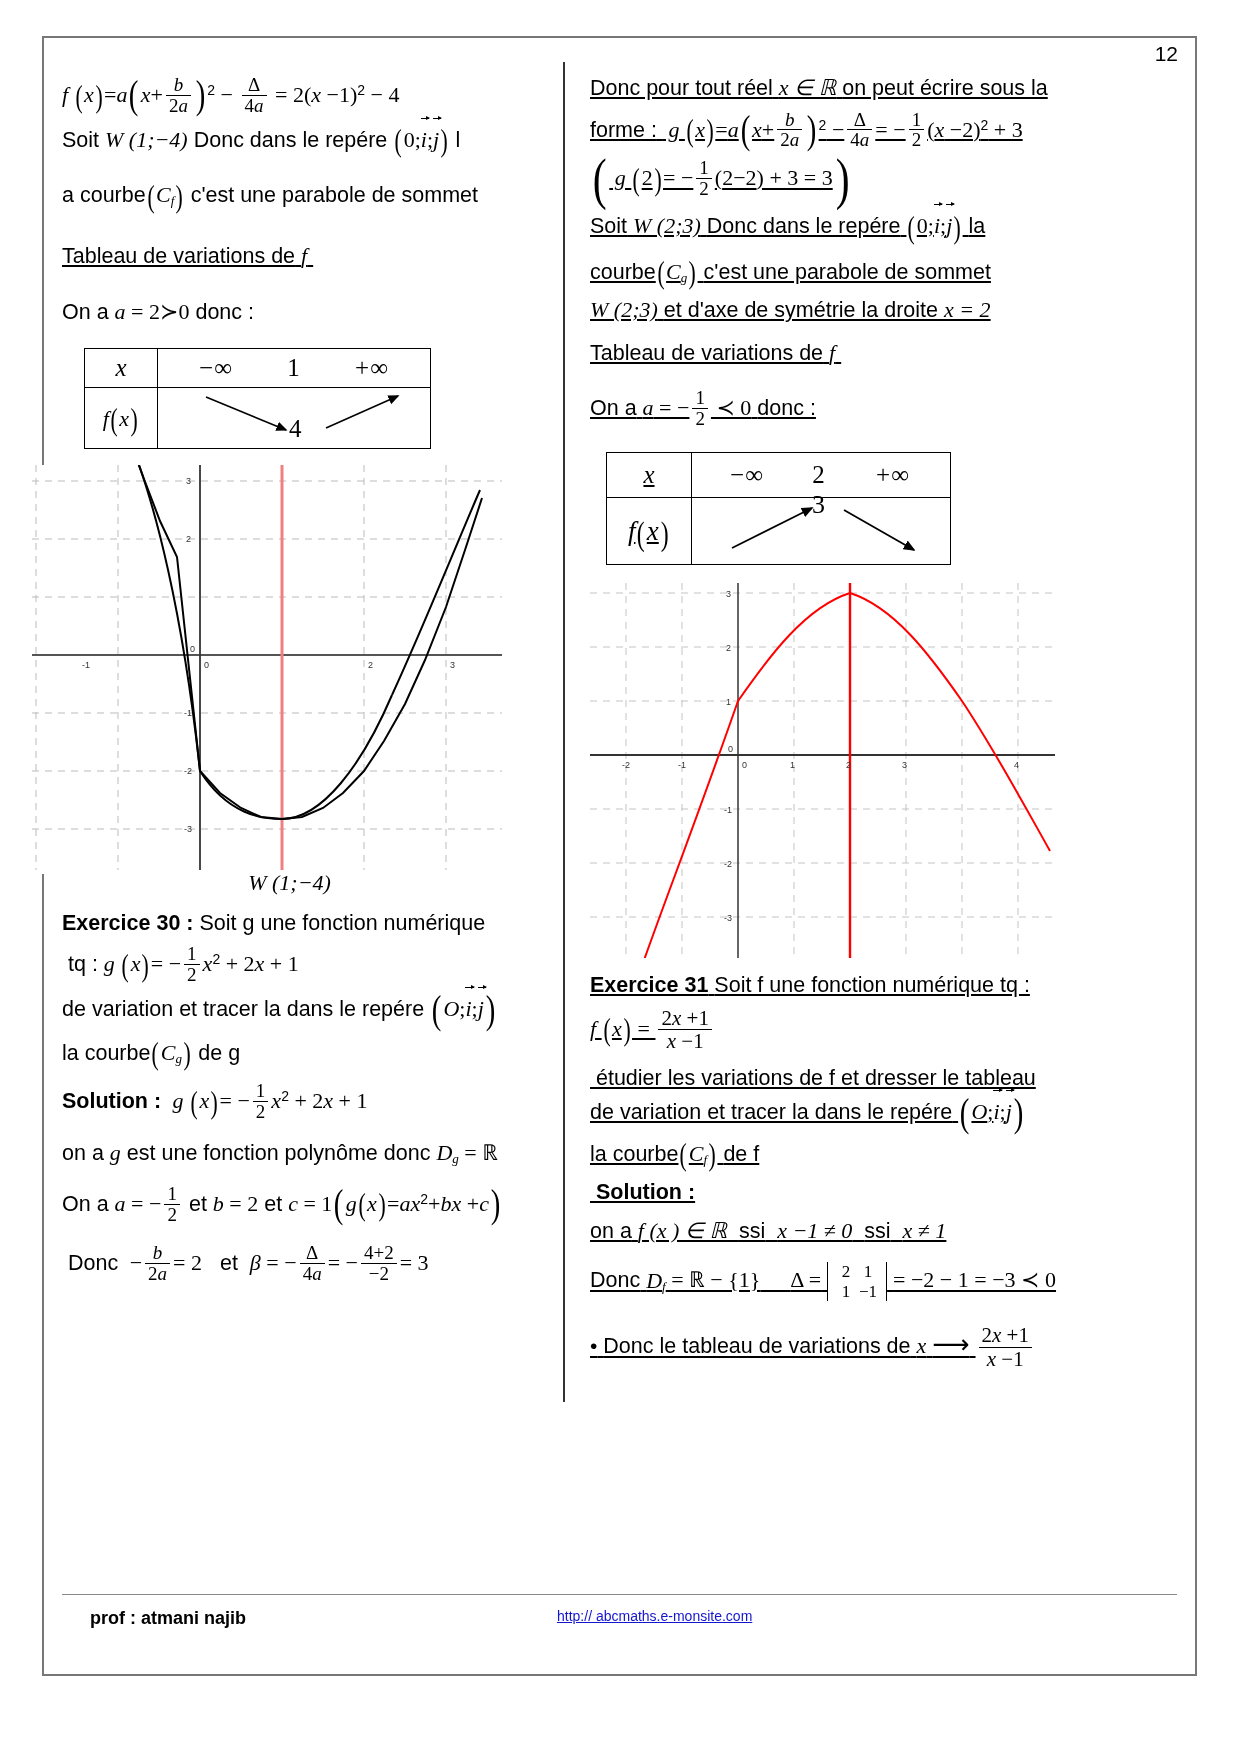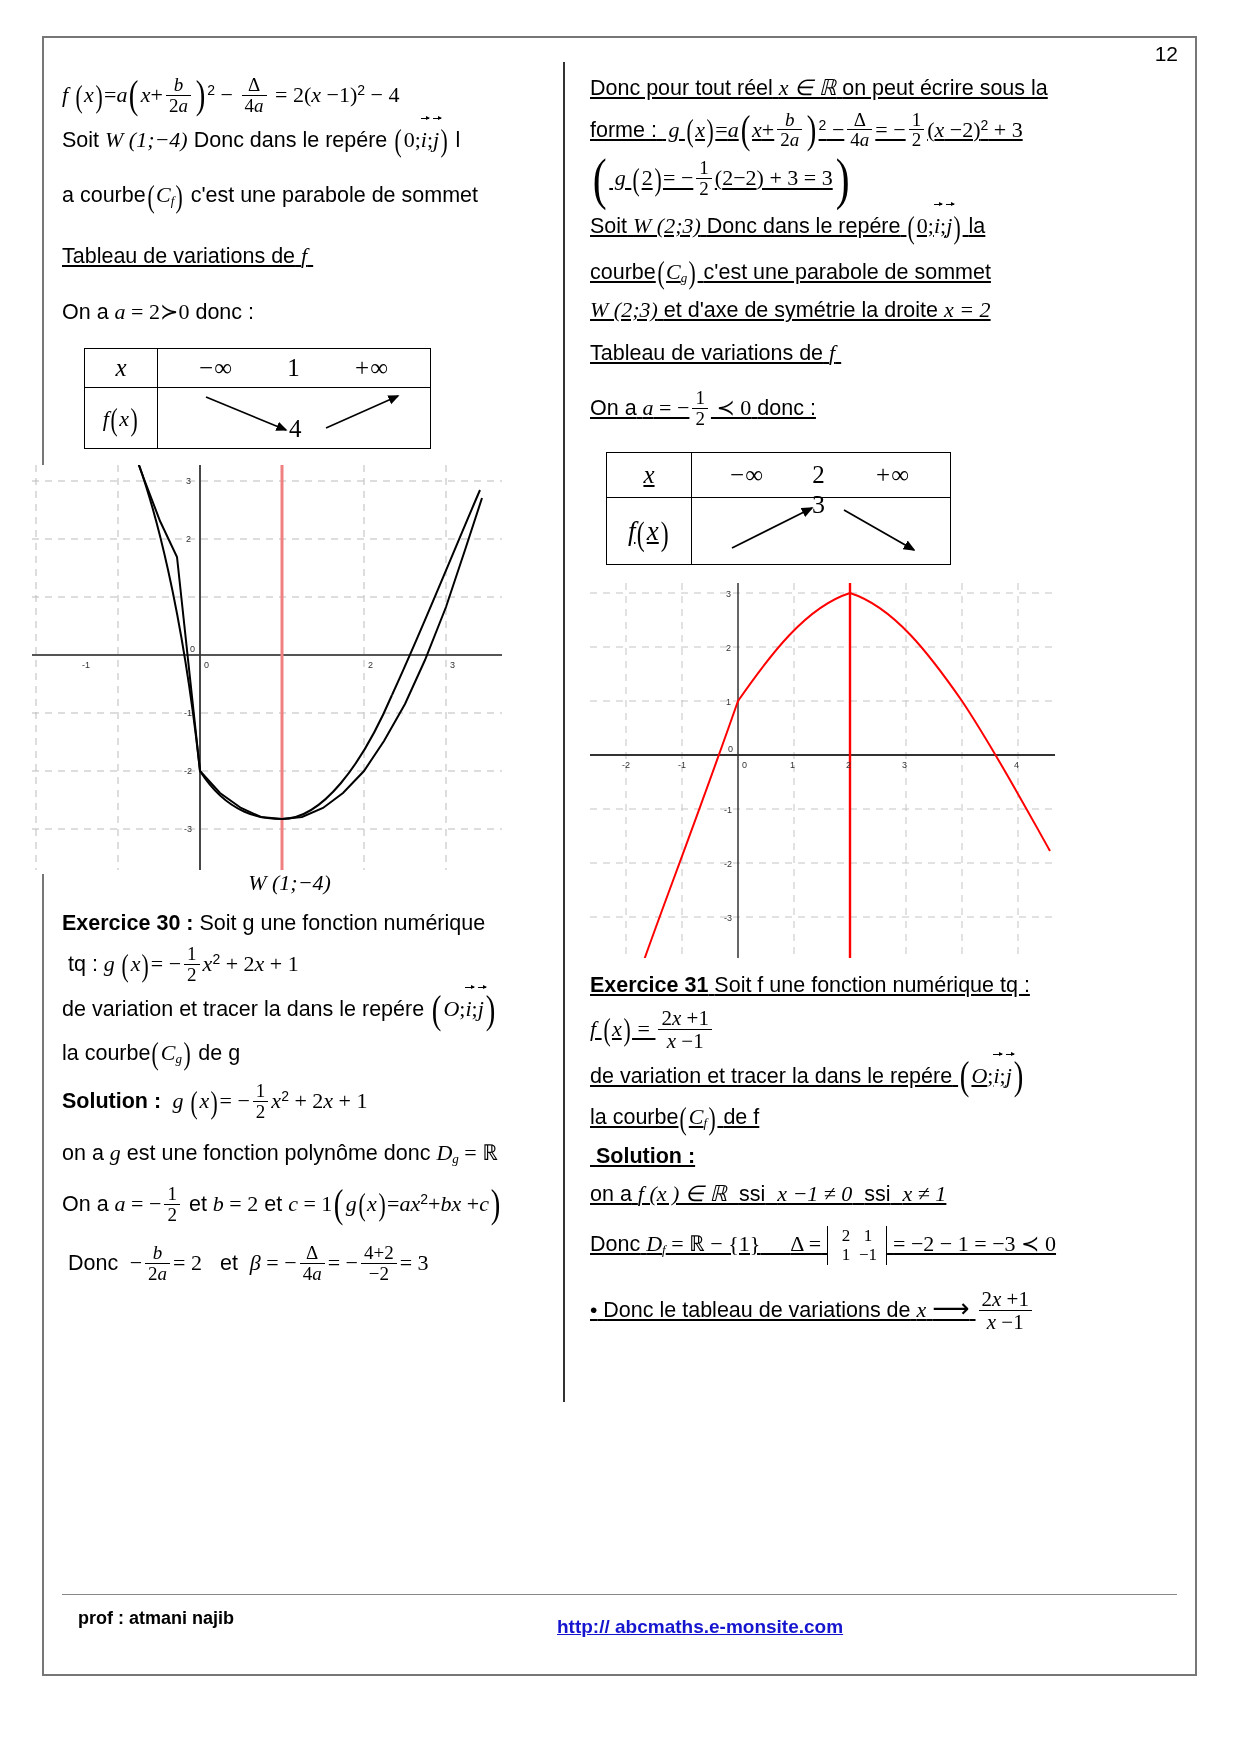--- a/index.html
+++ b/index.html
@@ -58,22 +58,22 @@
   .vt-label-b{height:60px;text-align:center;font-style:italic;font-size:25px;}
   .vt-head span{display:inline-block;}
 
   
   .graph{position:relative;background:#fff;}
   .vertex-label{text-align:center;font-family:"Liberation Serif",serif;
         font-style:italic;font-size:23px;margin-top:4px;}
 
   
   .footer{position:absolute;left:62px;bottom:0;width:1100px;}
-  .footer-left{position:absolute;left:16px;top:0;font-weight:bold;font-size:18px;}
-  .footer-link{position:absolute;left:495px;top:8px;font-weight:bold;font-size:19px;
+  .footer-left{position:absolute;left:28px;top:0;font-weight:bold;font-size:18px;}
+  .footer-link{position:absolute;left:495px;top:0;font-weight:normal;font-size:14px;
         color:#1515cf;text-decoration:underline;}
   .footer-rule{position:absolute;left:0;top:-14px;width:1115px;border-top:1.5px solid #888;}
 
   .bullet{font-size:21px;}
 </style>
 </head>
 <body>
 
 <div class="page-border"></div>
 <div class="page-number">12</div>
@@ -369,20 +369,23 @@
   
   <div class="line" style="margin-top:8px;">
     <span class="bold">Exercice 31</span>
     <span>Soit f une fonction numérique tq :</span>
   </div>
 
   <div class="line" style="margin-top:2px;">
     <span class="math">f&nbsp;</span><span class="medp">(</span><span class="math">x</span><span class="medp">)</span><span class="mathr">&nbsp;=&nbsp;</span><span class="frac" style="font-size:21px;"><span class="num">2<i>x</i>&nbsp;+1</span><span class="den"><i>x</i>&nbsp;−1</span></span>
   </div>
 
+  <div class="line tight" style="margin-top:10px;">
+    &nbsp;<span>étudier les variations de f et dresser le tableau</span>
+  </div>
 
   <div class="line tight">
     <span>de variation et tracer la dans le repére</span>
     <span class="bigp">(</span><span class="math">O</span><span class="mathr">;</span><span class="math vecarrow">i</span><span class="mathr">;</span><span class="math vecarrow">j</span><span class="bigp">)</span>
   </div>
 
   <div class="line" style="margin-top:10px;">
     <span>la courbe</span><span class="medp">(</span><span class="math">C<span class="sub">f</span></span><span class="medp">)</span>
     <span>de f</span>
   </div>

